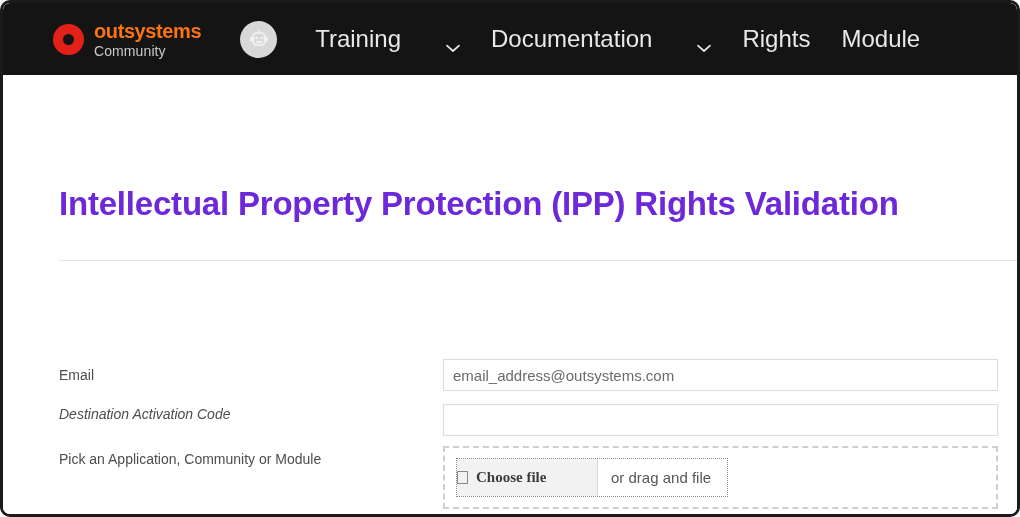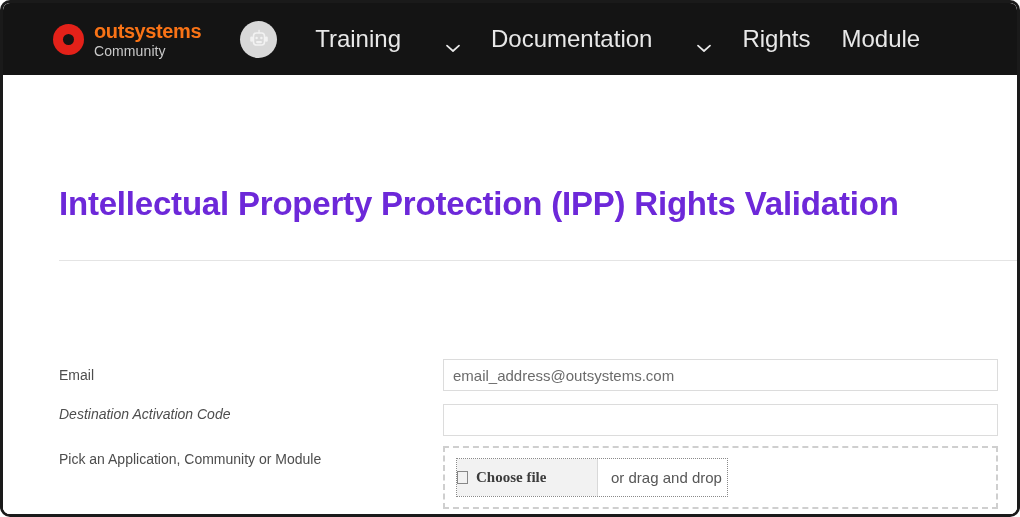--- a/index.html
+++ b/index.html
@@ -326,21 +326,21 @@
 
         <div class="form-row" id="row-file">
           <label class="field-label">Pick an Application, Community or Module</label>
 
           <div id="dropzone">
             <div id="file-control">
               <div id="choose-file-button">
                 <span id="choose-file-glyph"></span>
                 <span>Choose file</span>
               </div>
-              <div id="drag-drop-text">or drag and drop</div>
+              <div id="drag-drop-text">or drag and file</div>
             </div>
           </div>
         </div>
 
       </form>
     </div>
   </div>
 </div>
 
 </body></html>

